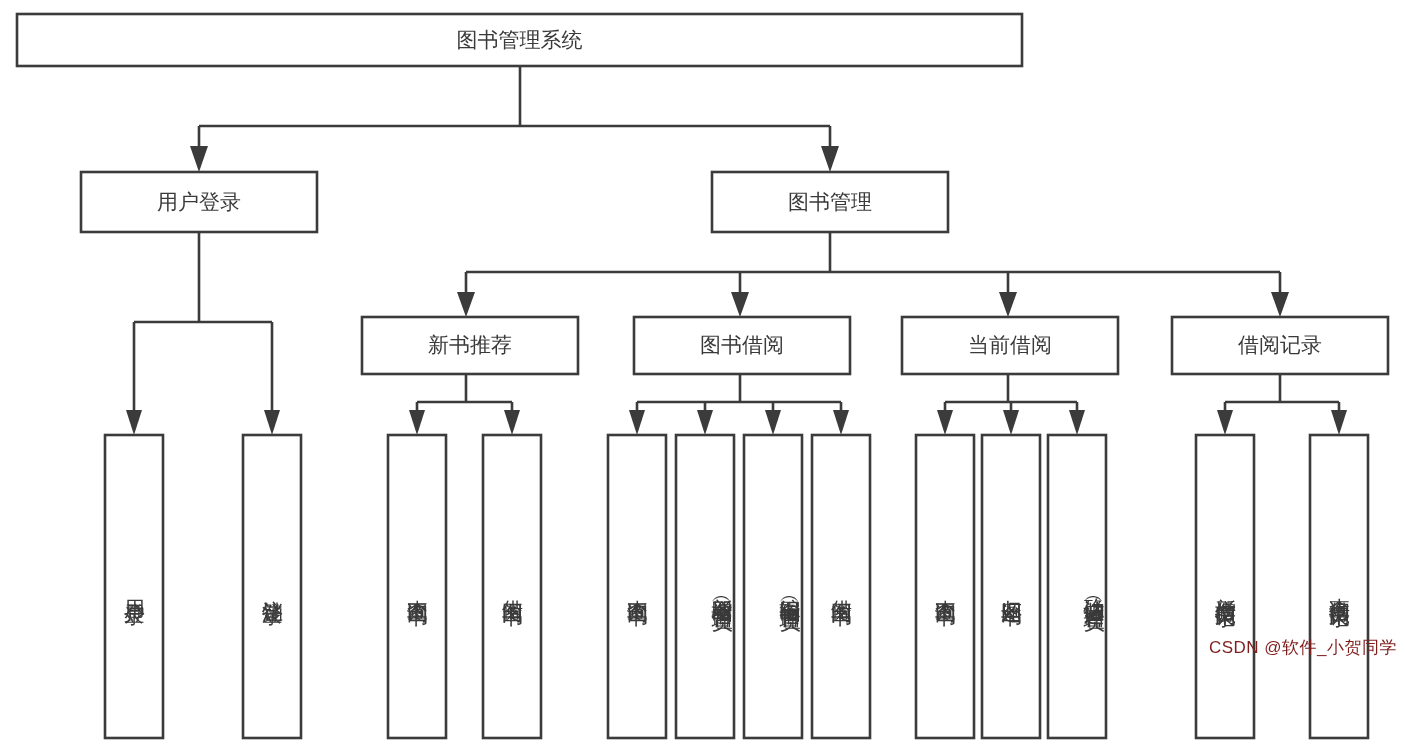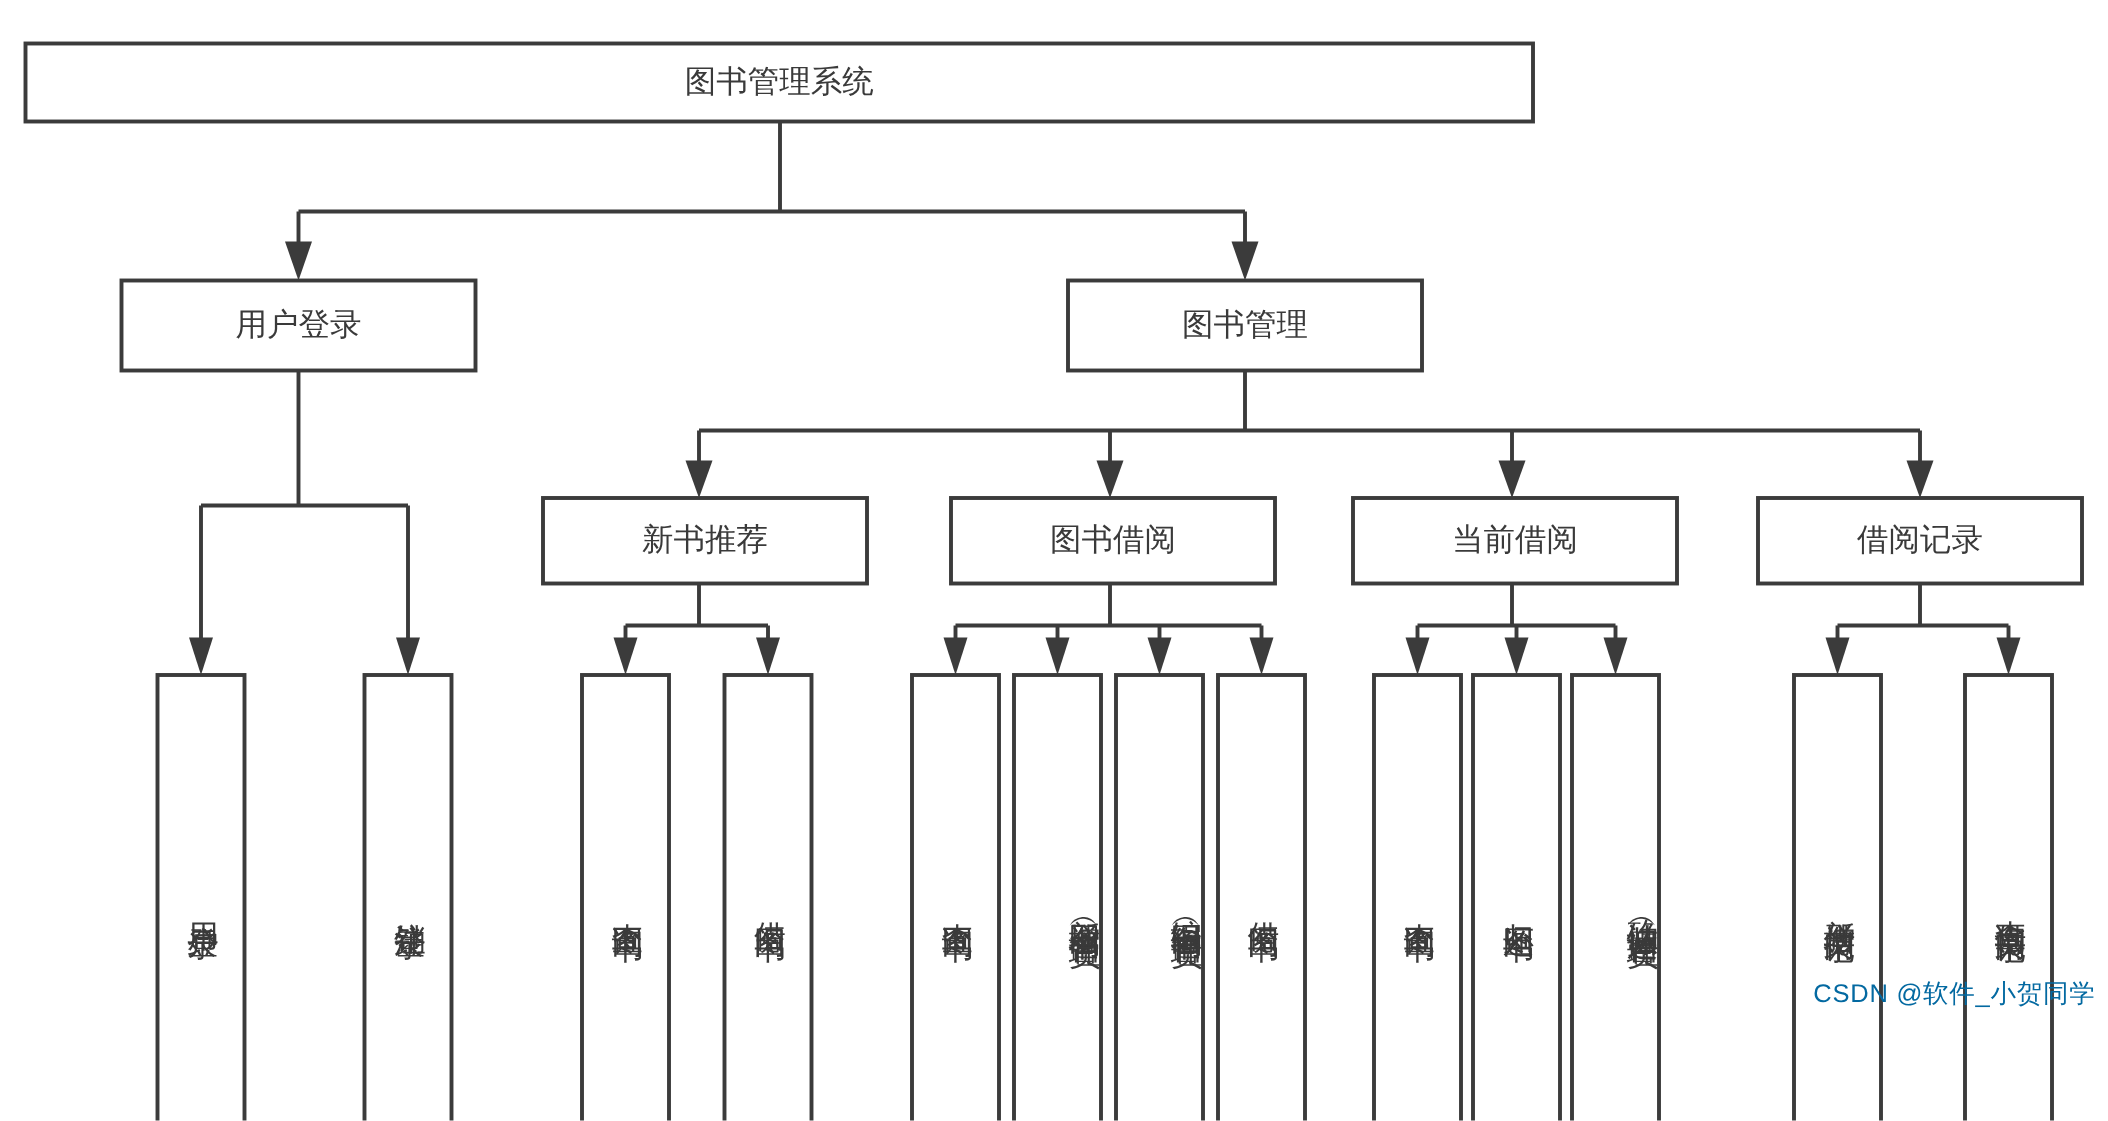--- a/index.html
+++ b/index.html
@@ -11,21 +11,20 @@
     font-family: "Liberation Sans", "DejaVu Sans", sans-serif;
     width: 1405px;
     height: 747px;
     overflow: hidden;
   }
   #diagram-root {
     position: relative;
     width: 1405px;
     height: 665px;
     background: #ffffff;
-    margin-top: 15px;
   }
   svg#flow-svg {
     position: absolute;
     top: 0;
     left: 0;
     width: 1405px;
     height: 747px;
     display: block;
   }
   .node-box {
@@ -62,21 +61,21 @@
     white-space: nowrap;
     pointer-events: none;
     text-align: center;
   }
   .watermark {
     position: absolute;
     right: 8px;
     bottom: 6px;
     font-family: "Liberation Sans", "DejaVu Sans", sans-serif;
     font-size: 17px;
-    color: #0369a1;
+    color: #7f1d1d;
     letter-spacing: 0.5px;
     white-space: nowrap;
   }
 </style>
 </head>
 <body>
 
 <div id="diagram-root">
 
   <svg id="flow-svg" viewBox="0 0 1405 747">

